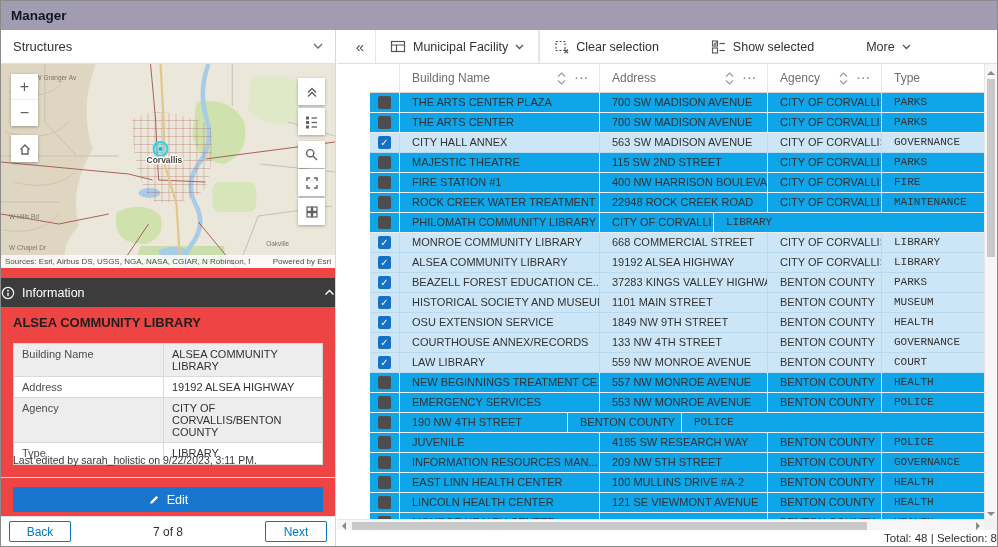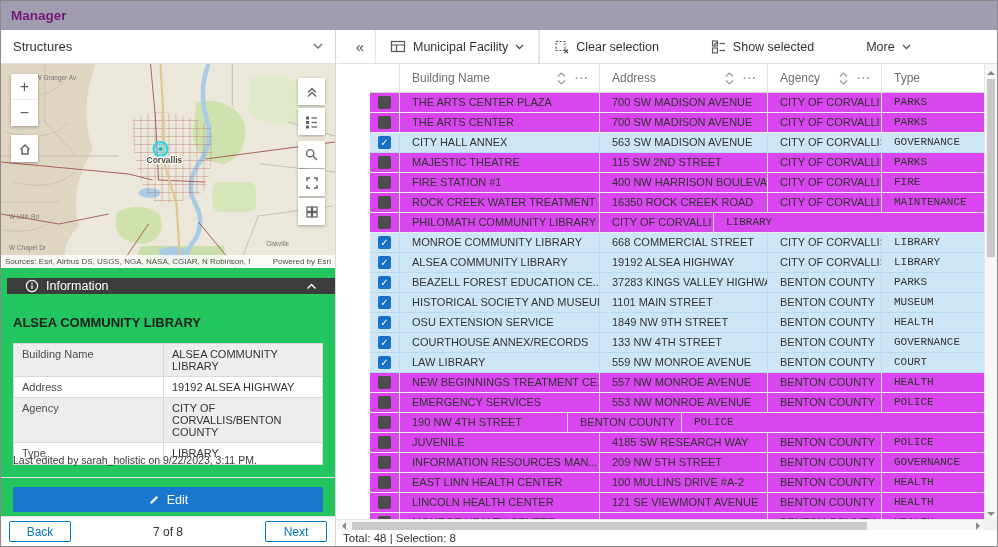--- a/index.html
+++ b/index.html
@@ -3,24 +3,24 @@
 <meta charset="utf-8">
 <style>
   * { box-sizing: border-box; margin: 0; padding: 0; }
   html,body { width: 998px; height: 547px; overflow: hidden; }
   body { font-family: "Liberation Sans", "DejaVu Sans", sans-serif; background:#fff; }
   .app { position:absolute; inset:0; border:1px solid #8a8a8a; background:#fff; }
 
   
   .header { position:absolute; left:0; top:0; right:0; height:29px; background:#a29cb0;
             display:flex; align-items:center; padding-left:10px; }
-  .header .title { font-size:13.5px; font-weight:bold; color:#701a75; }
+  .header .title { font-size:13.5px; font-weight:bold; color:#0f172a; }
 
   
-  .left-panel { position:absolute; left:0; top:29px; width:335px; bottom:0; background:#22c55e;
+  .left-panel { position:absolute; left:0; top:29px; width:335px; bottom:0; background:#ef4444;
                 border-right:1px solid #d8d8d8; }
   .layer-bar { position:absolute; left:0; top:0; right:0; height:34px; border-bottom:1px solid #dfdfdf;
                display:flex; align-items:center; justify-content:space-between; padding:0 12px;
                font-size:13px; color:#323232; cursor:pointer; background:#fff; }
 
   .map { position:absolute; left:0; top:34px; width:100%; height:204px; overflow:hidden; background:#ebe7da; }
   .map svg.basemap { position:absolute; inset:0; width:100%; height:100%; }
   .map-ctl { position:absolute; background:#fff; box-shadow:0 1px 3px rgba(0,0,0,.3); }
   .zoom-box { left:10px; top:10px; width:27px; }
   .zoom-btn { width:27px; height:26px; display:flex; align-items:center; justify-content:center;
@@ -33,22 +33,22 @@
   .side-2 { right:10px; top:44px; }
   .side-3 { right:10px; top:77px; }
   .side-4 { right:10px; top:105px; }
   .side-5 { right:10px; top:134px; }
   .attribution { position:absolute; left:0; right:0; bottom:0; height:13px;
                  background:rgba(255,255,255,.78); display:flex; align-items:center;
                  justify-content:space-between; padding:0 4px; font-size:8px; color:#4d4d4d; }
   .attribution .src { white-space:nowrap; overflow:hidden; text-overflow:clip; max-width:245px; }
   .attribution .pwr { white-space:nowrap; }
 
-  .info-header { position:absolute; left:6px; top:248px; right:0; height:16px; background:#3c3c3c;
-                 color:#fff; display:flex; align-items:center; padding:0 18px; font-size:12.5px; }
+  .info-header { position:absolute; left:0; top:248px; right:0; height:29px; background:#3c3c3c;
+                 color:#fff; display:flex; align-items:center; padding:0 0; font-size:12.5px; }
   .info-header .spacer { flex:1; }
   .feature-title { position:absolute; left:12px; top:285px; right:12px; font-size:13px;
                    font-weight:bold; color:#1f1f1f; }
 
   .fields { position:absolute; left:12px; top:313px; right:12px; border:1px solid #d9d9d9; }
   .field-row { display:flex; min-height:21px; border-bottom:1px solid #d9d9d9; font-size:11px; background:#fff; }
   .field-row:last-child { border-bottom:none; }
   .field-row.shaded { background:#ededed; }
   .f-label { width:150px; padding:4px 8px; color:#4c4c4c; border-right:1px solid #d9d9d9; }
   .f-value { flex:1; padding:4px 8px; color:#323232; }
@@ -83,21 +83,21 @@
   .th .hicons { margin-left:auto; display:flex; align-items:center; gap:9px; padding-right:10px; }
   .dots { font-weight:bold; color:#8f8f8f; letter-spacing:1px; font-size:11px; cursor:pointer; }
 
   .w-cb { width:30px; padding-left:0; justify-content:center; }
   .w-b  { width:200px; }
   .w-a  { width:168px; }
   .w-ag { width:114px; }
   .w-t  { flex:1; }
 
   .tbody { position:absolute; left:33px; right:13px; top:63px; height:426px; overflow:hidden; background:#fff; }
-  .trow { display:flex; height:20px; border-bottom:1px solid #ececec; background:#d946ef; cursor:pointer; }
+  .trow { display:flex; height:20px; border-bottom:1px solid #ececec; background:#0ea5e9; cursor:pointer; }
   .trow.sel { background:#cde6f7; border-bottom-color:#b8d9ef; }
   .cell { border-right:1px solid #ececec; overflow:hidden; white-space:nowrap;
           font-size:11px; color:#323232; line-height:19px; padding-left:12px; }
   .trow.sel .cell { border-right-color:#bcd9ee; }
   .cell:last-child { border-right:none; }
   .cb-cell { width:30px; padding:0; display:flex; align-items:center; justify-content:center; }
   .cb { width:13px; height:13px; border-radius:2px; font-size:10px; line-height:13px;
         text-align:center; color:#fff; }
   .cb.unchecked { background:#4d4d4d; }
   .cb.checked { background:#1570c8; }
@@ -115,21 +115,21 @@
   .arr { position:absolute; width:13px; height:13px; }
   .arr::after { content:""; position:absolute; border:4px solid transparent; }
   .arr-up { top:0; left:0; } .arr-up::after { left:2px; top:3px; border-bottom-color:#8a8a8a; }
   .arr-dn { bottom:0; left:0; } .arr-dn::after { left:2px; top:6px; border-top-color:#8a8a8a; }
   .arr-lf { left:0; top:0; } .arr-lf::after { left:1px; top:2px; border-right-color:#8a8a8a; }
   .arr-rt { right:0; top:0; } .arr-rt::after { left:5px; top:2px; border-left-color:#8a8a8a; }
   .v-thumb { position:absolute; left:2px; right:2px; top:15px; height:178px; background:#c9c9c9; }
   .h-thumb { position:absolute; top:2px; bottom:2px; left:15px; width:515px; background:#c9c9c9; }
 
   .statusbar { position:absolute; left:0; right:0; bottom:0; height:16px; display:flex;
-               align-items:center; padding-left:6px; font-size:11.5px; color:#323232; background:#fff; }
+               align-items:center; padding-left:6px; font-size:11.5px; color:#323232; background:#fff;justify-content:flex-end; }
 
   svg.ic { display:block; }
 </style>
 </head>
 <body>
 
 <div class="app">
 
   <div class="header">
     <span class="title">Manager</span>
@@ -425,21 +425,21 @@
     <div class="cell c-address">400 NW HARRISON BOULEVARD</div>
     <div class="cell c-agency">CITY OF CORVALLIS</div>
     <div class="cell c-type">FIRE</div>
   </div>
 
   <div class="trow">
     <div class="cell cb-cell">
             <span class="cb unchecked"></span>
           </div>
     <div class="cell c-building">ROCK CREEK WATER TREATMENT ...</div>
-    <div class="cell c-address">16350 ROCK CREEK ROAD</div>
+    <div class="cell c-address">22948 ROCK CREEK ROAD</div>
     <div class="cell c-agency">CITY OF CORVALLIS</div>
     <div class="cell c-type">MAINTENANCE</div>
   </div>
 
   <div class="trow">
     <div class="cell cb-cell">
             <span class="cb unchecked"></span>
           </div>
     <div class="cell c-building">PHILOMATH COMMUNITY LIBRARY</div>
     <div class="cell c-agency">CITY OF CORVALLIS/BE...</div>

